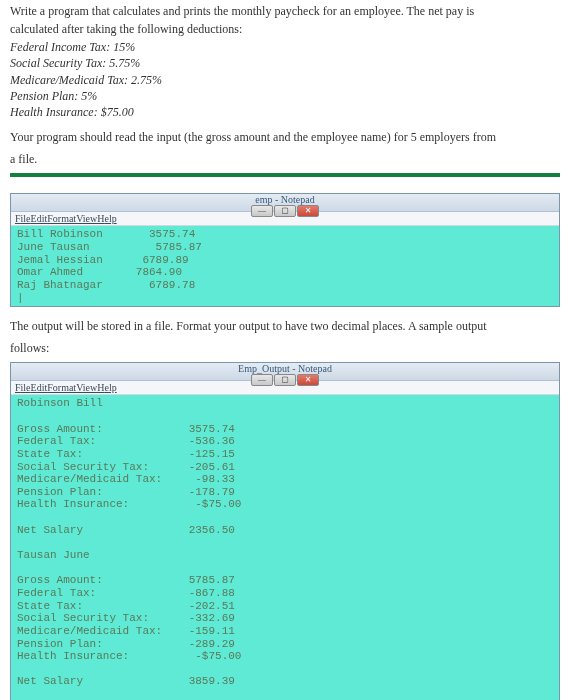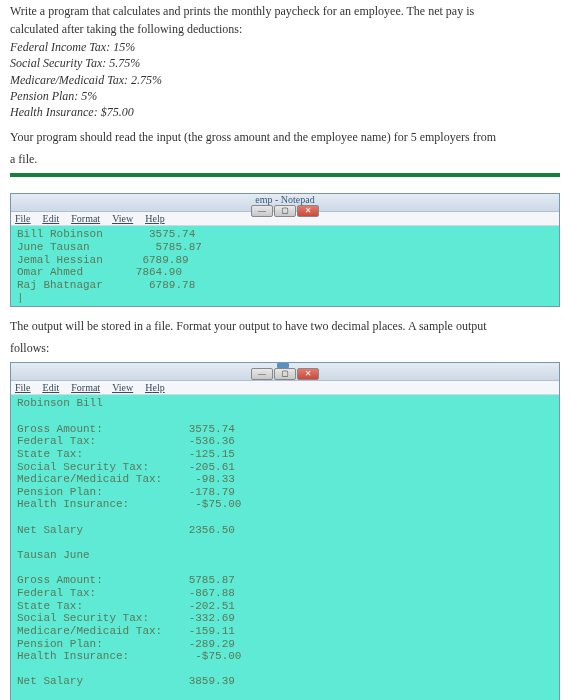--- a/index.html
+++ b/index.html
@@ -55,21 +55,21 @@
       background: linear-gradient(to bottom, #e67a6a, #c94a3a);
       color: #fff;
     }
     .menubar {
       background: #f4f6f9;
       padding: 1px 4px;
       font-size: 10px;
       color: #3a4a5a;
       border-bottom: 1px solid #d0d8e0;
       display: flex;
-      gap: 12px;
+      gap: 0;
     }
     .menubar span .accel { text-decoration: underline; }
     .notepad-content {
       background: #5eead4;
       font-family: 'Courier New', monospace;
       font-size: 11px;
       color: #5a7a5a;
       padding: 2px 6px;
       white-space: pre;
       line-height: 1.15;
@@ -118,20 +118,21 @@
 Raj Bhatnagar       6789.78
 |</div>
 </div>
 
 <div class="instruction">The output will be stored in a file. Format your output to have two decimal places. A sample output</div>
 <div class="instruction">follows:</div>
 
 <div class="notepad-window">
   <div class="titlebar">
     <span class="titlebar-icon"></span>
+    <span class="titlebar-title">Emp_Output - Notepad</span>
     <div class="window-controls">
       <div class="win-btn">—</div>
       <div class="win-btn">▢</div>
       <div class="win-btn close">✕</div>
     </div>
   </div>
   <div class="menubar">
     <span><span class="accel"><span style="text-decoration:underline">F</span>ile</span></span>
     <span><span class="accel"><span style="text-decoration:underline">E</span>dit</span></span>
     <span><span class="accel"><span style="text-decoration:underline">F</span>ormat</span></span>

